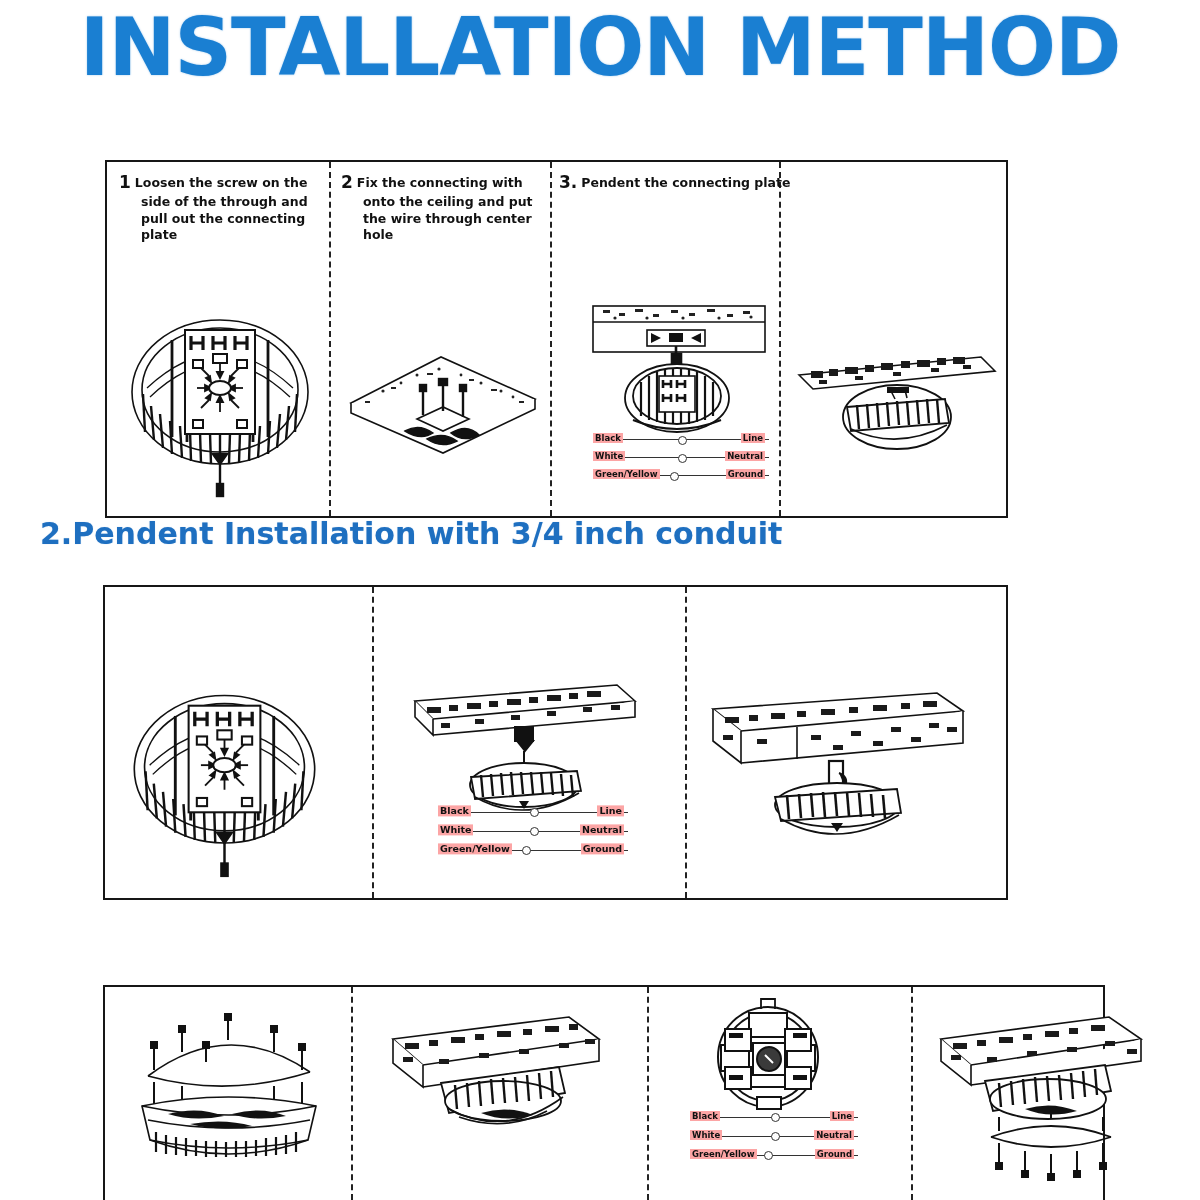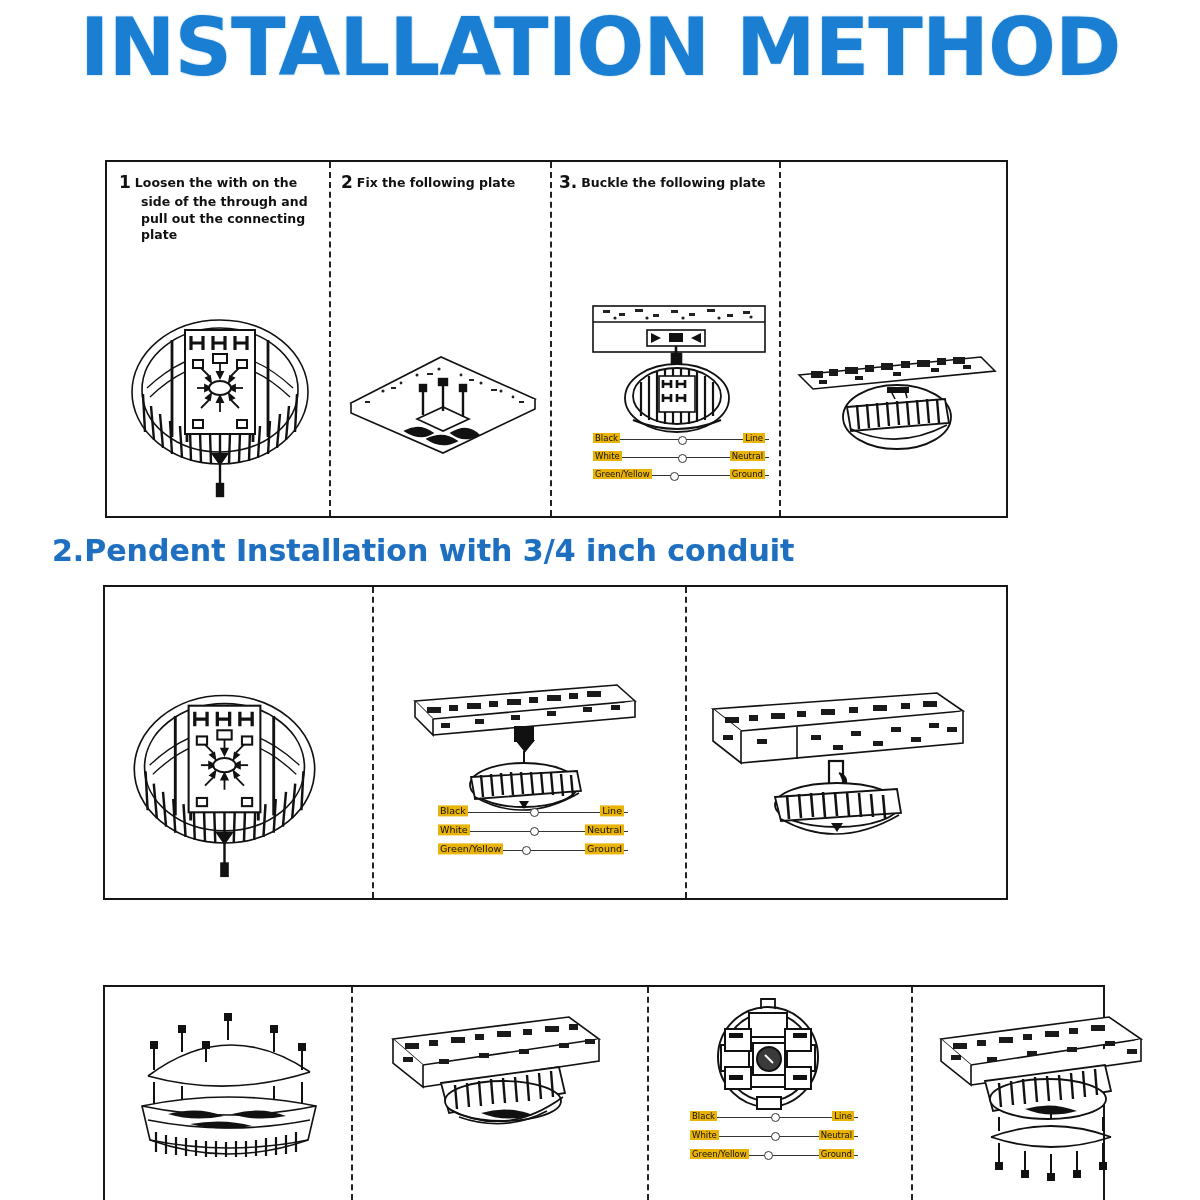--- a/index.html
+++ b/index.html
@@ -27,21 +27,21 @@
 
   
   .sec-head{
     position:absolute;left:40px;
     font-family:"DejaVu Sans", sans-serif;
     font-weight:bold;font-size:30px;color:#1e6fc0;
     white-space:nowrap;
     text-shadow:0 0 1px rgba(30,111,192,.35);
   }
   #head1{top:113px;}
-  #head2{top:533px;margin-left:12px;}
+  #head2{top:516px;}
   #head3{top:918px;}
 
   
   .frame{
     position:absolute;border:2px solid #161616;background:#fff;
     box-sizing:border-box;
   }
   #frame1{left:105px;top:160px;width:903px;height:358px;}
   #frame2{left:103px;top:585px;width:905px;height:315px;}
   #frame3{left:103px;top:985px;width:1002px;height:215px;border-bottom:none;}
@@ -79,52 +79,53 @@
     position:absolute;left:0;right:0;top:50%;
     border-top:1px solid #333;
   }
   .wire-knot{
     position:absolute;top:50%;left:50%;
     width:7px;height:7px;margin-top:-3.5px;margin-left:-3.5px;
     border:1px solid #333;border-radius:50%;background:#fff;
   }
   .wire-left,.wire-right{
     position:absolute;top:50%;transform:translateY(-60%);
-    background:#eab308;padding:0 2px;
+    background:#fca5a5;padding:0 2px;
     font-family:"DejaVu Sans", sans-serif;
-    font-size:8.5px;font-weight:400;color:#111;white-space:nowrap;
+    font-size:8.5px;font-weight:700;color:#111;white-space:nowrap;
   }
   .wire-left{left:0;}
   .wire-right{right:4px;}
   .wire-tbl.big .wire-left,.wire-tbl.big .wire-right{font-size:9.5px;}
 </style>
 </head>
 <body>
 
 <div class="page">
 
   <div class="main-title">INSTALLATION METHOD</div>
 
 
   <div class="frame" id="frame1">
     <div class="vdiv" style="left:222px;"></div>
     <div class="vdiv" style="left:443px;"></div>
     <div class="vdiv" style="left:672px;"></div>
 
     <div class="step" style="left:12px;width:205px;">
-      <div class="st-line1"><span class="st-num">1</span><span>Loosen the with on the</span></div>
+      <div class="st-line1"><span class="st-num">1</span><span>Loosen the screw on the</span></div>
       <div class="st-rest">side of the through and pull out the connecting plate</div>
     </div>
 
     <div class="step" style="left:234px;width:200px;">
-      <div class="st-line1"><span class="st-num">2</span><span>Fix the following plate</span></div>
+      <div class="st-line1"><span class="st-num">2</span><span>Fix the connecting with</span></div>
+      <div class="st-rest">onto the ceiling and put the wire through center hole</div>
     </div>
 
     <div class="step" style="left:452px;width:212px;">
-      <div class="st-line1"><span class="st-num">3.</span><span>Buckle the following plate</span></div>
+      <div class="st-line1"><span class="st-num">3.</span><span>Pendent the connecting plate</span></div>
     </div>
 
 
     <div class="art" style="left:18px;top:140px;">
       <svg width="190" height="200" viewBox="0 0 190 200">
         <g stroke="#111" fill="none" stroke-width="1.6">
           <ellipse cx="95" cy="90" rx="88" ry="72"></ellipse>
           <ellipse cx="95" cy="88" rx="78" ry="62"></ellipse>
         </g>
         <g stroke="#111" stroke-width="1.3" fill="none">

